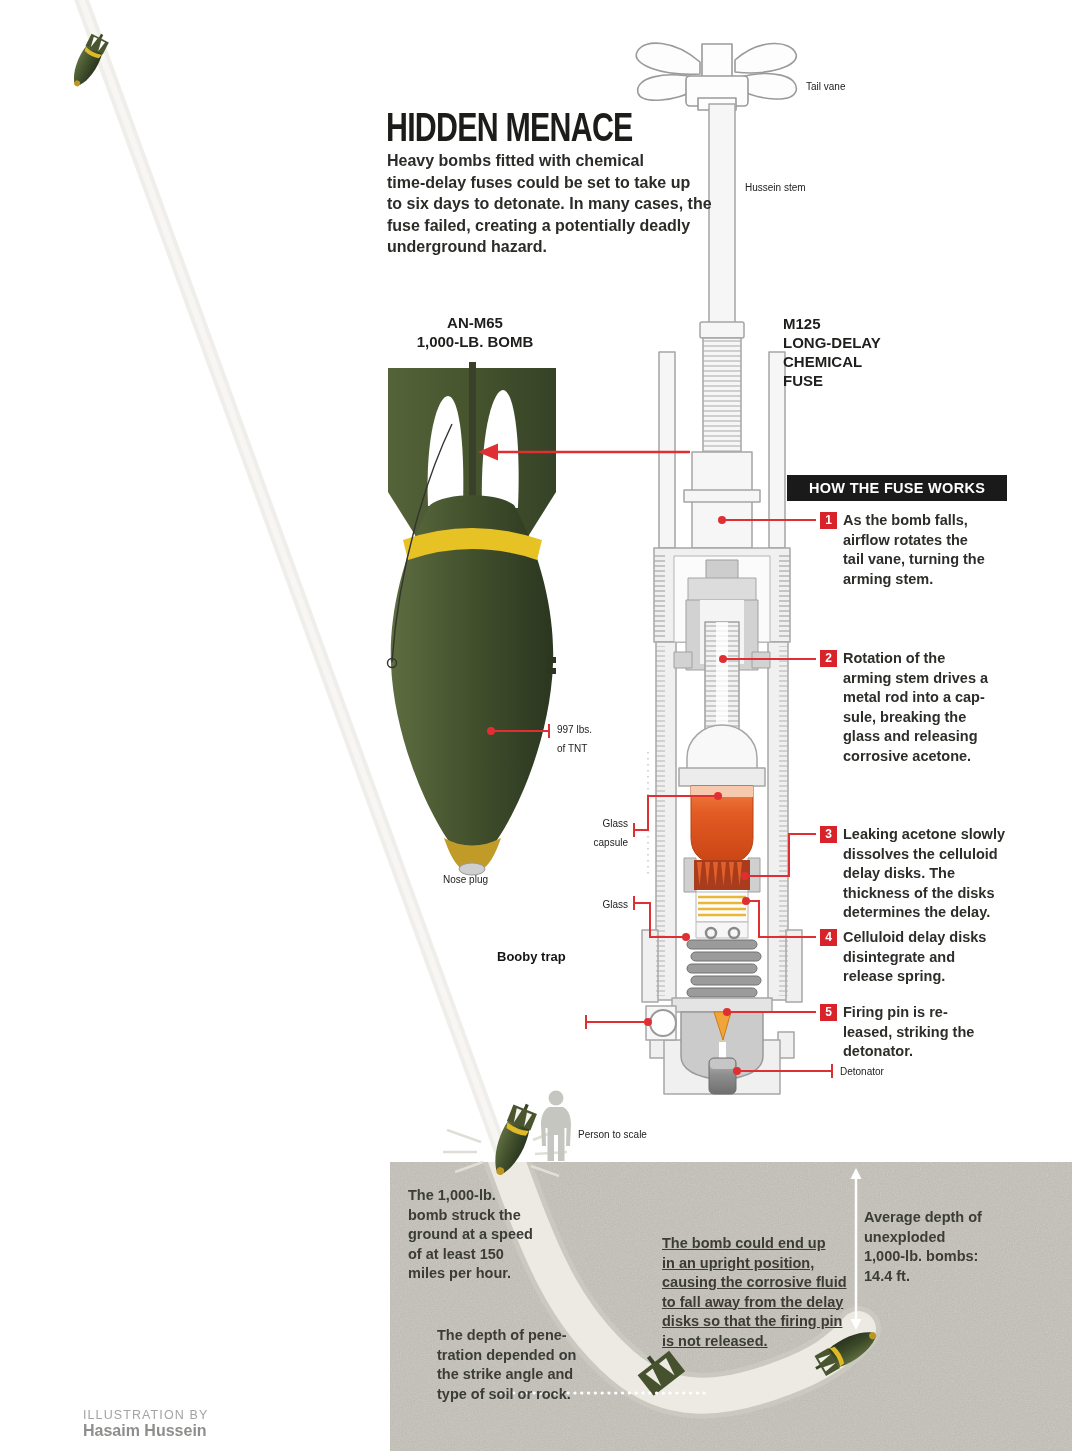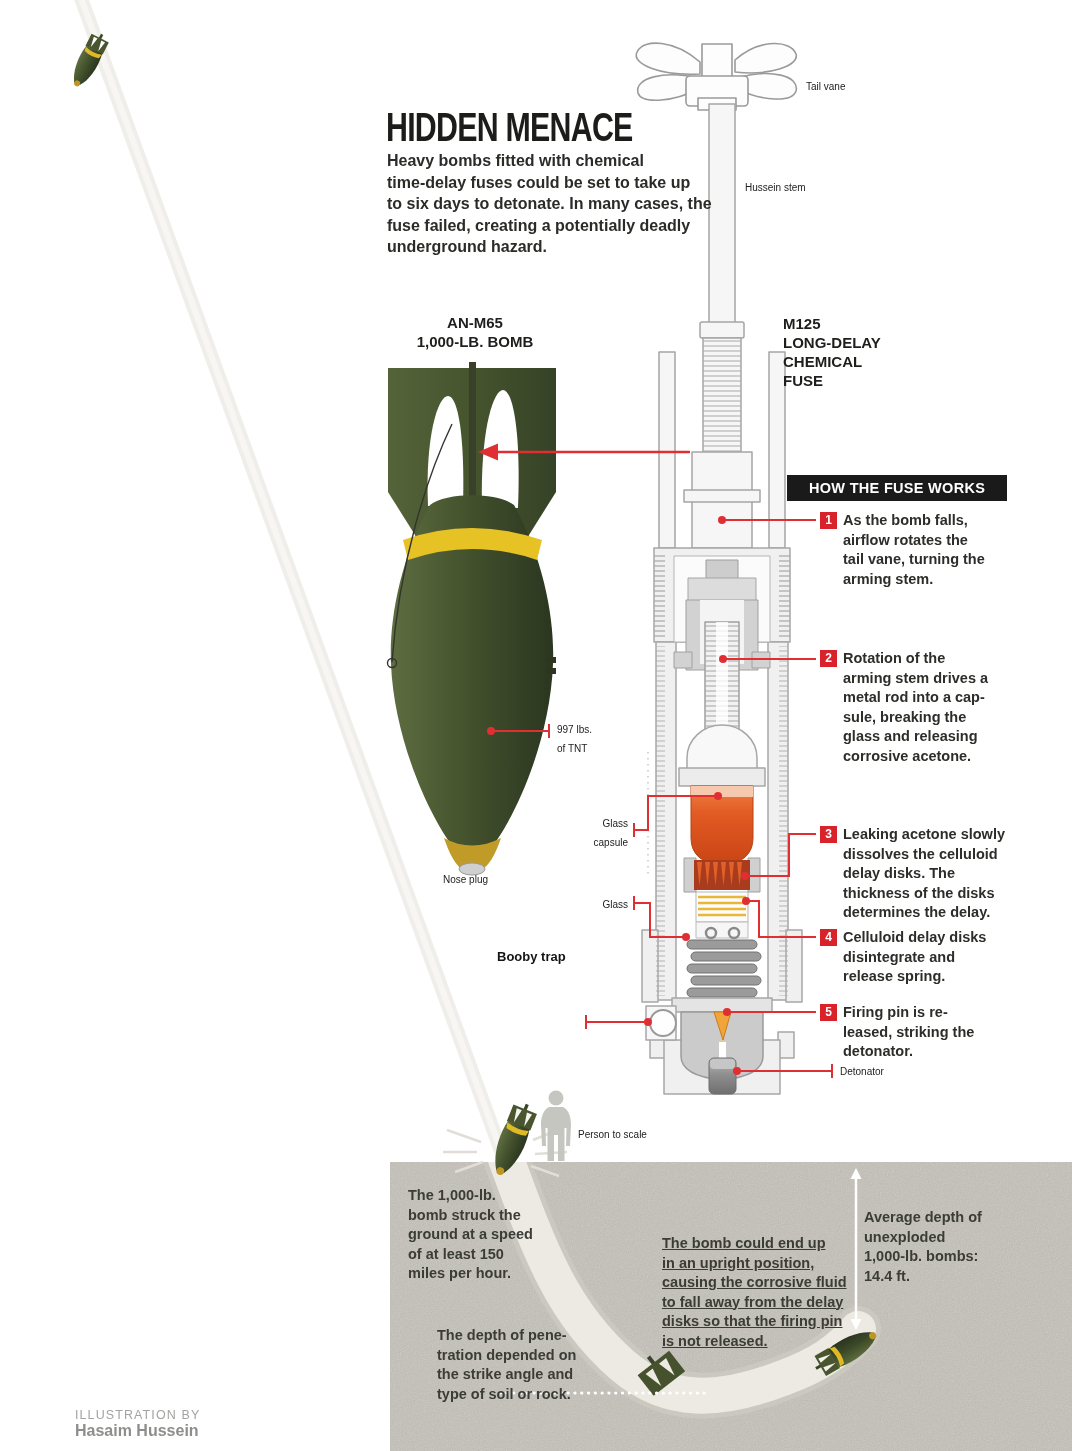--- a/index.html
+++ b/index.html
@@ -15,21 +15,21 @@
   .plain{font-size:10px;line-height:19px;font-weight:400;color:#222220;}
   .r{text-align:right;}
   .c{text-align:center;}
   .howbar{background:#1a1a1a;color:#ffffff;font-size:14.5px;font-weight:700;
           padding:5px 22px;letter-spacing:.3px;display:inline-block;}
   .stepnum{position:absolute;width:17px;height:17px;background:#d8232a;color:#fff;
            font-size:12px;font-weight:700;text-align:center;line-height:17px;z-index:3;}
   .steptxt{font-size:14.5px;line-height:19.5px;font-weight:700;color:#2d2d2a;}
   .gnote{font-size:14.5px;line-height:19.5px;font-weight:700;color:#3c3c37;}
   .boobytitle{font-size:13px;font-weight:700;color:#151513;margin-bottom:2px;}
-  .credit{font-size:12.5px;letter-spacing:1.1px;color:#a3a3a1;font-weight:400;}
+  .credit{font-size:12.5px;letter-spacing:1.1px;color:#a3a3a1;font-weight:400;margin-left:8px;}
   .credit b{font-size:16px;letter-spacing:0;color:#8e8e8c;font-weight:700;}
 </style>
 </head>
 <body>
 
 <div class="page">
 
   <div class="ground">
     <svg width="682" height="289" viewBox="0 0 682 289">
       <defs>

